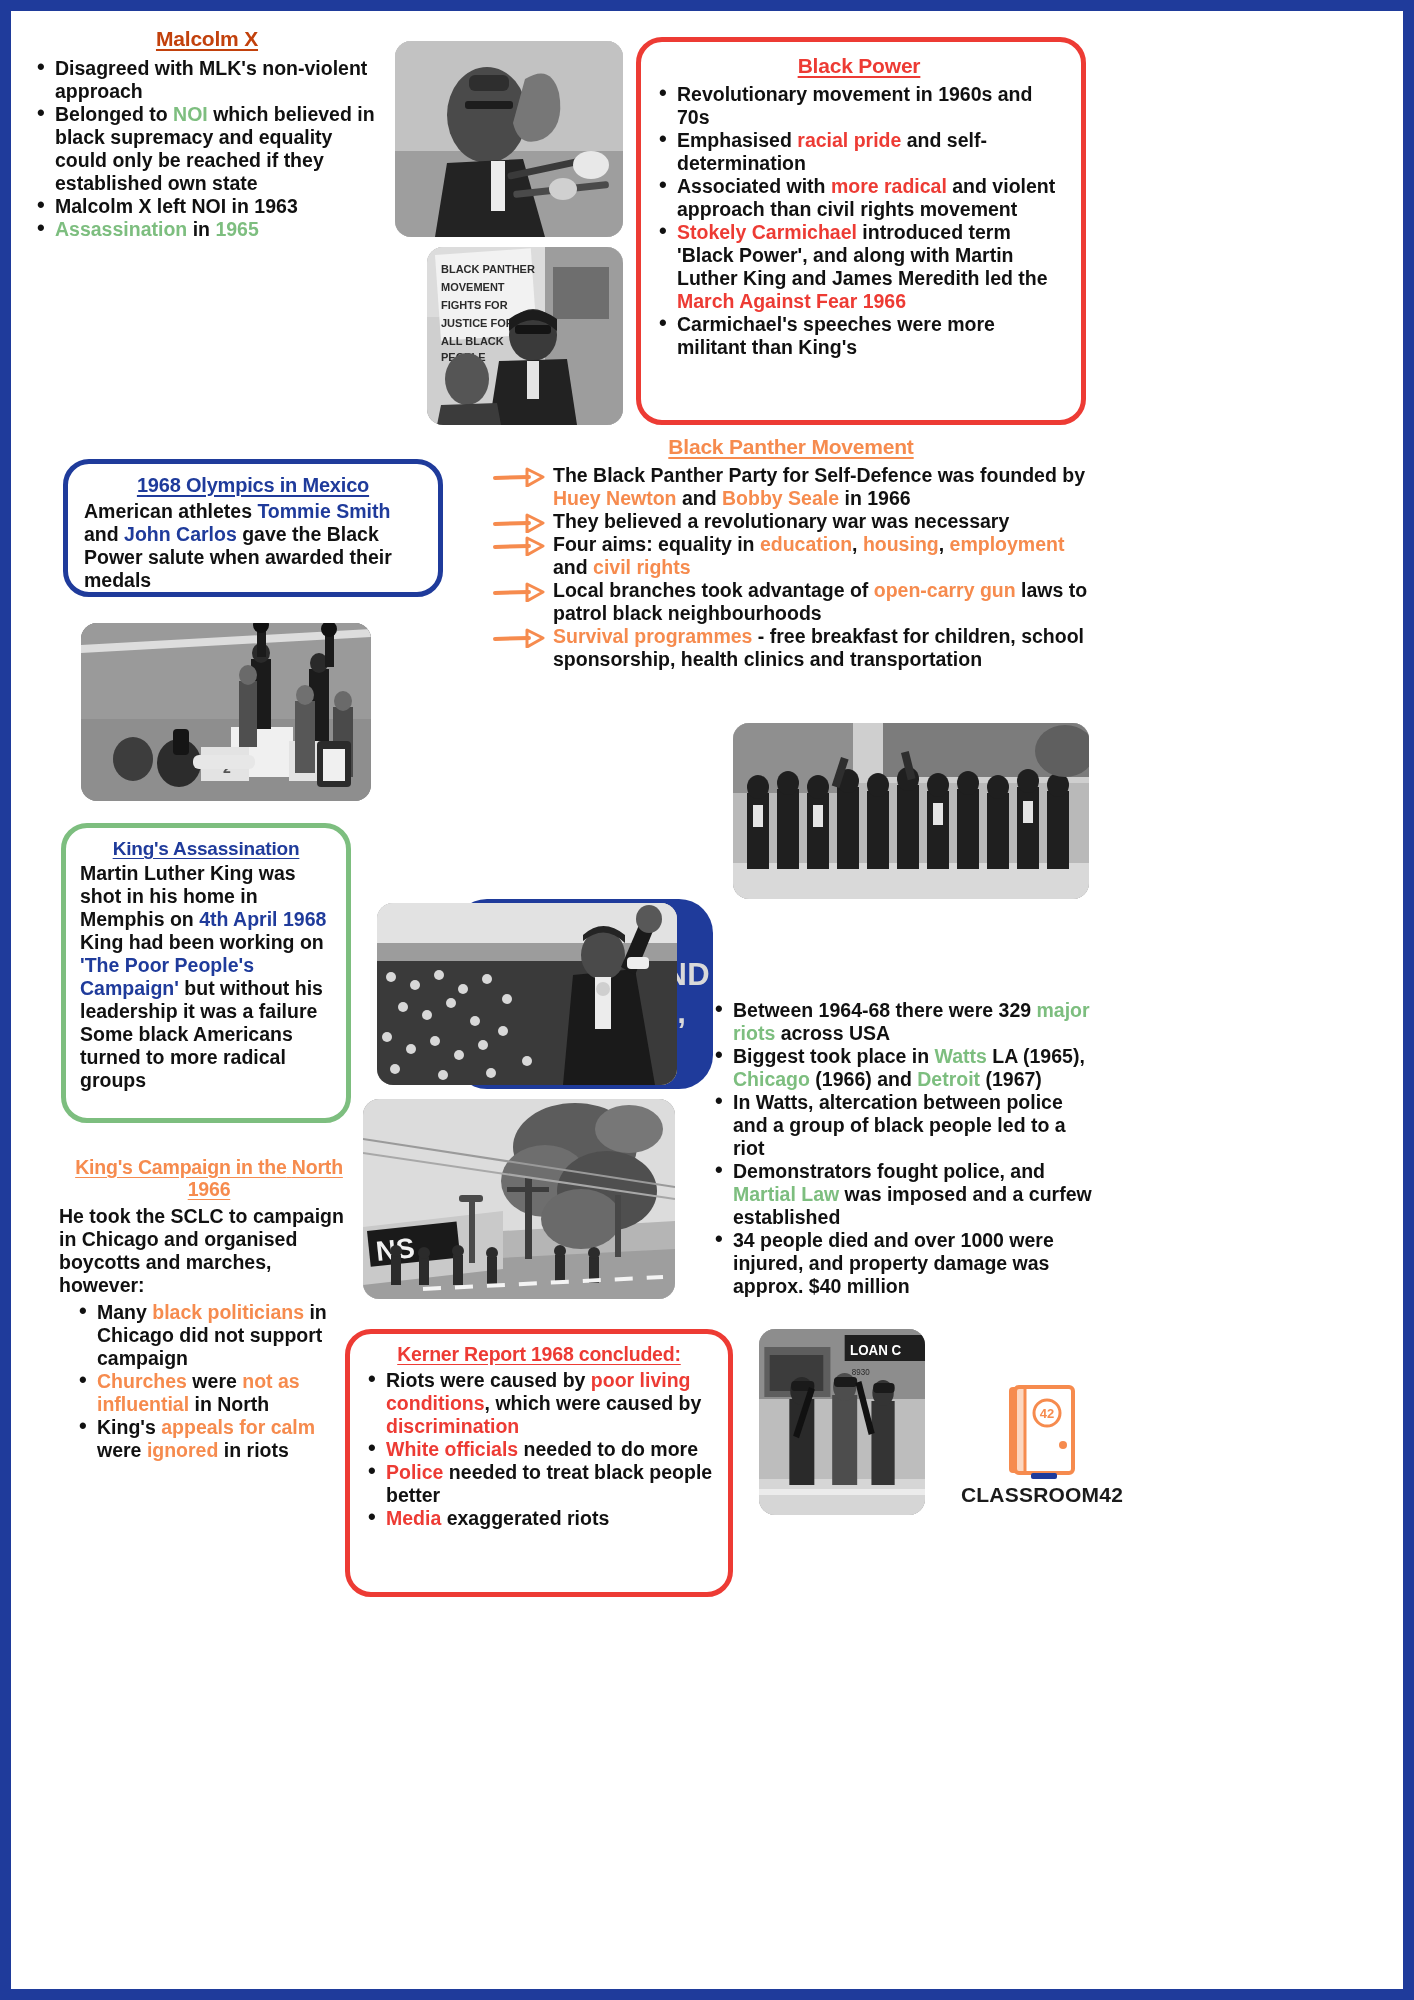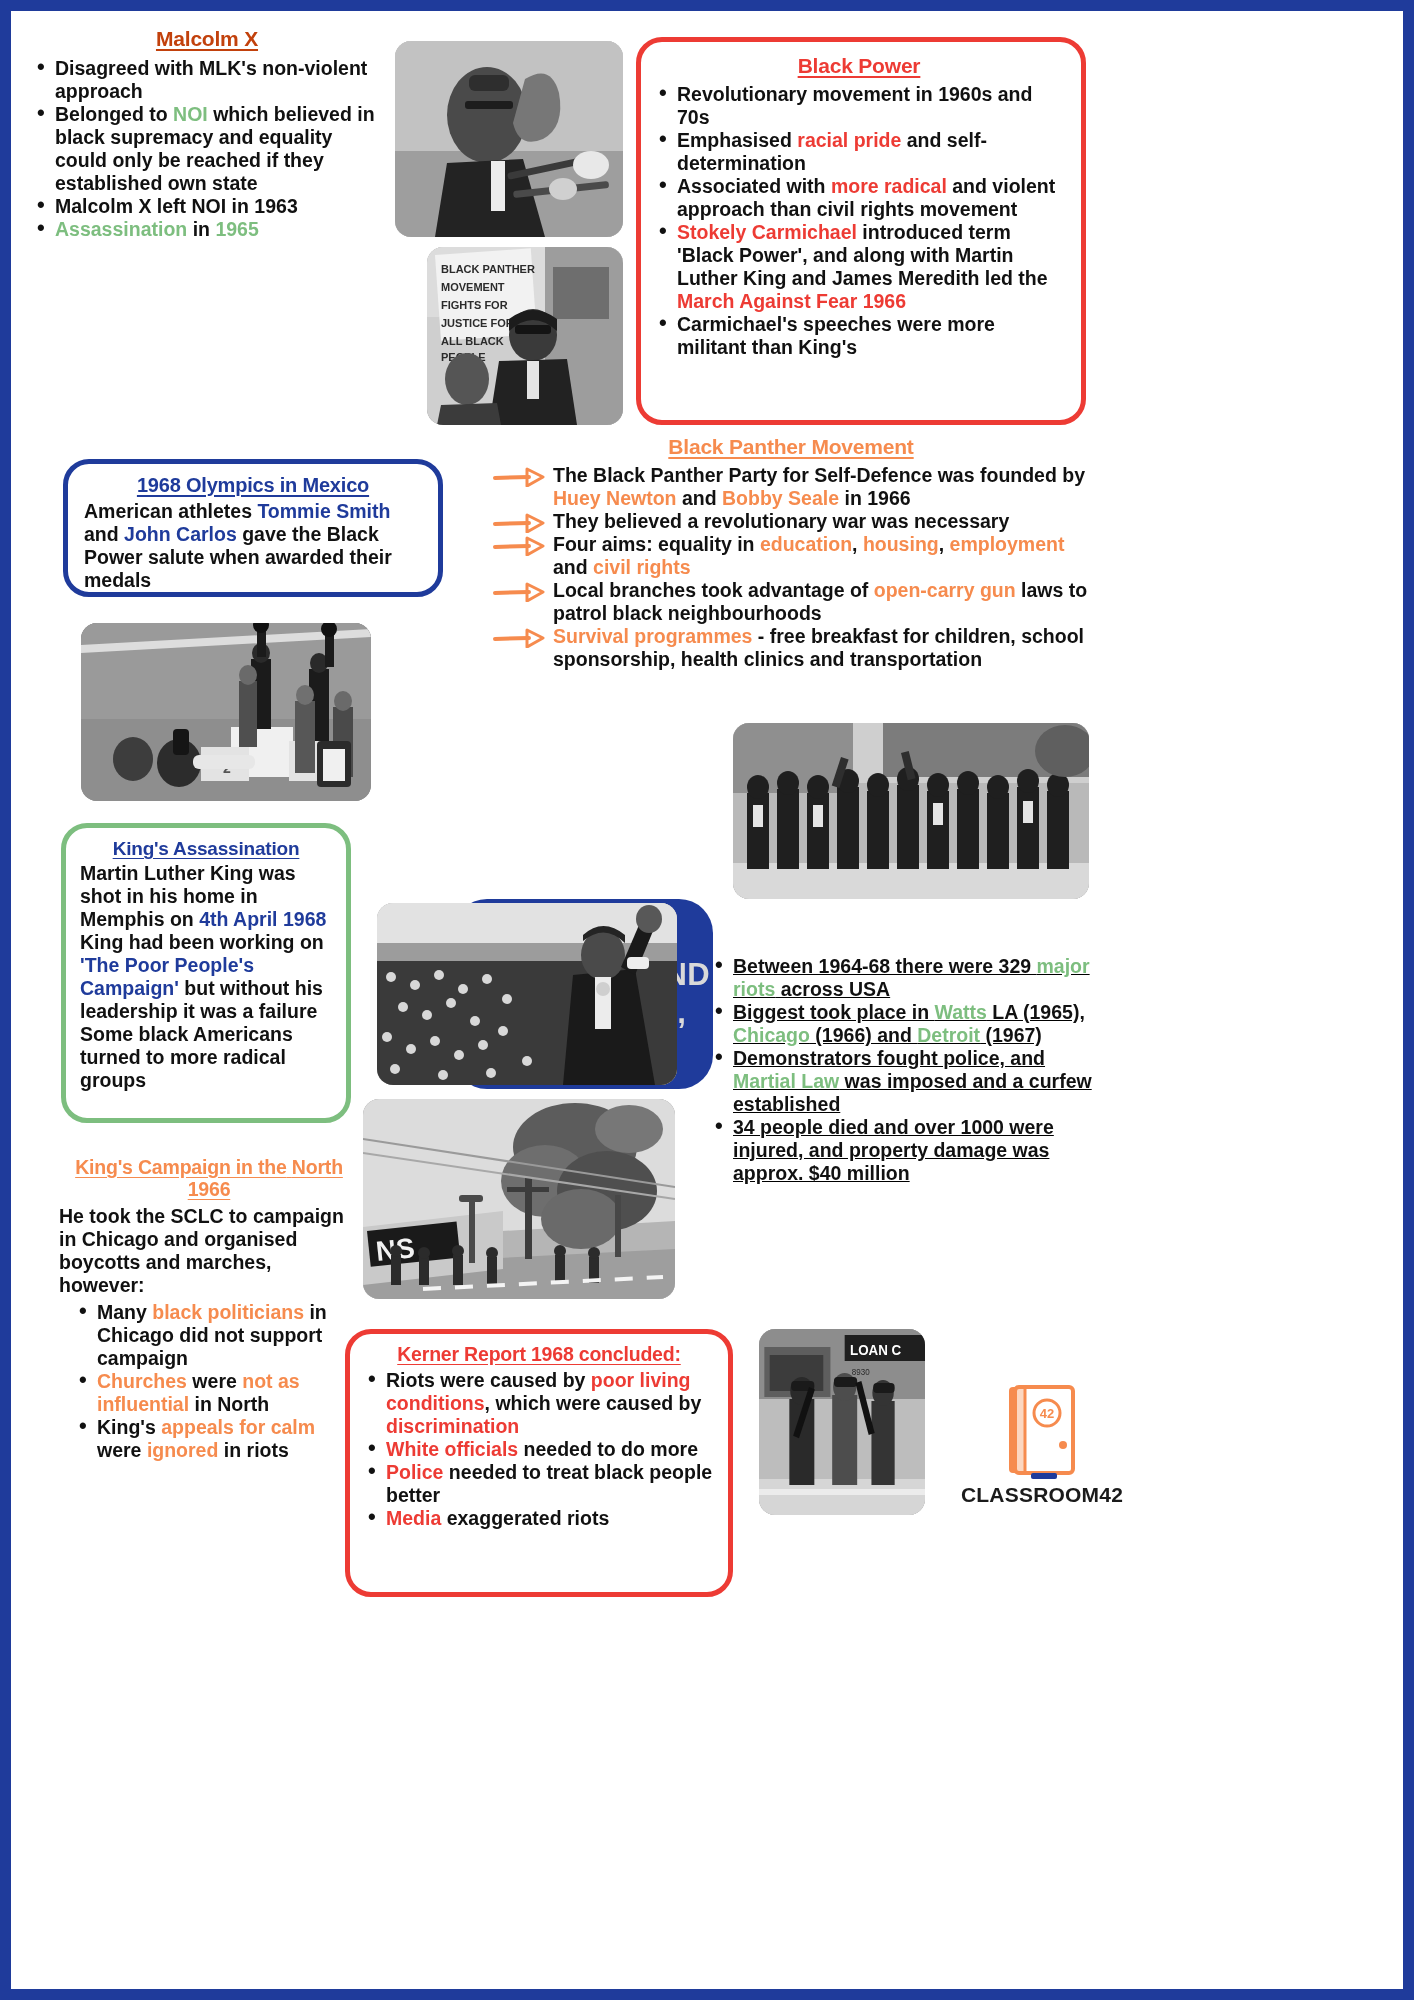--- a/index.html
+++ b/index.html
@@ -328,24 +328,25 @@
       <path d="M206 38 q22 -18 42 2 l0 -8 q-22 -18 -42 0 Z" fill="#242424"></path>
       <rect x="218" y="74" width="16" height="52" fill="#ececec"></rect>
       <circle cx="226" cy="86" r="7" fill="#cfcfcf"></circle>
 
       <path d="M244 64 L262 22 L276 28 L258 72 Z" fill="#1a1a1a"></path>
       <ellipse cx="272" cy="16" rx="13" ry="14" fill="#585858"></ellipse>
       <rect x="250" y="54" width="22" height="12" rx="4" fill="#ededed"></rect>
     </svg>
   </div>
 
-  <div style="position:absolute;left:700px;top:944px;width:390px;text-decoration:underline;">
+  <div style="position:absolute;left:700px;top:988px;width:390px;">
     <ul class="body-txt" style="font-size:19.5px;">
         <li class="dot"><span>Between 1964-68 there were 329 </span><span class="g">major riots</span><span> across USA</span></li>
         <li class="dot"><span>Biggest took place in </span><span class="g">Watts</span><span> LA (1965), </span><span class="g">Chicago</span><span> (1966) and </span><span class="g">Detroit</span><span> (1967)</span></li>
+        <li class="dot"><span>In Watts, altercation between police and a group of black people led to a riot</span></li>
         <li class="dot"><span>Demonstrators fought police, and </span><span class="g">Martial Law</span><span> was imposed and a curfew established</span></li>
         <li class="dot"><span>34 people died and over 1000 were injured, and property damage was approx. $40 million</span></li>
       </ul>
   </div>
 
   <div class="photo" style="left:352px;top:1088px;width:312px;height:200px;">
     <svg viewBox="0 0 312 200" preserveAspectRatio="none">
       <rect width="312" height="200" fill="#dcdcdc"></rect>
       <rect x="0" y="150" width="312" height="50" fill="#9e9e9e"></rect>
       <path d="M0 140 L312 122 L312 150 L0 166 Z" fill="#b5b5b5"></path>

